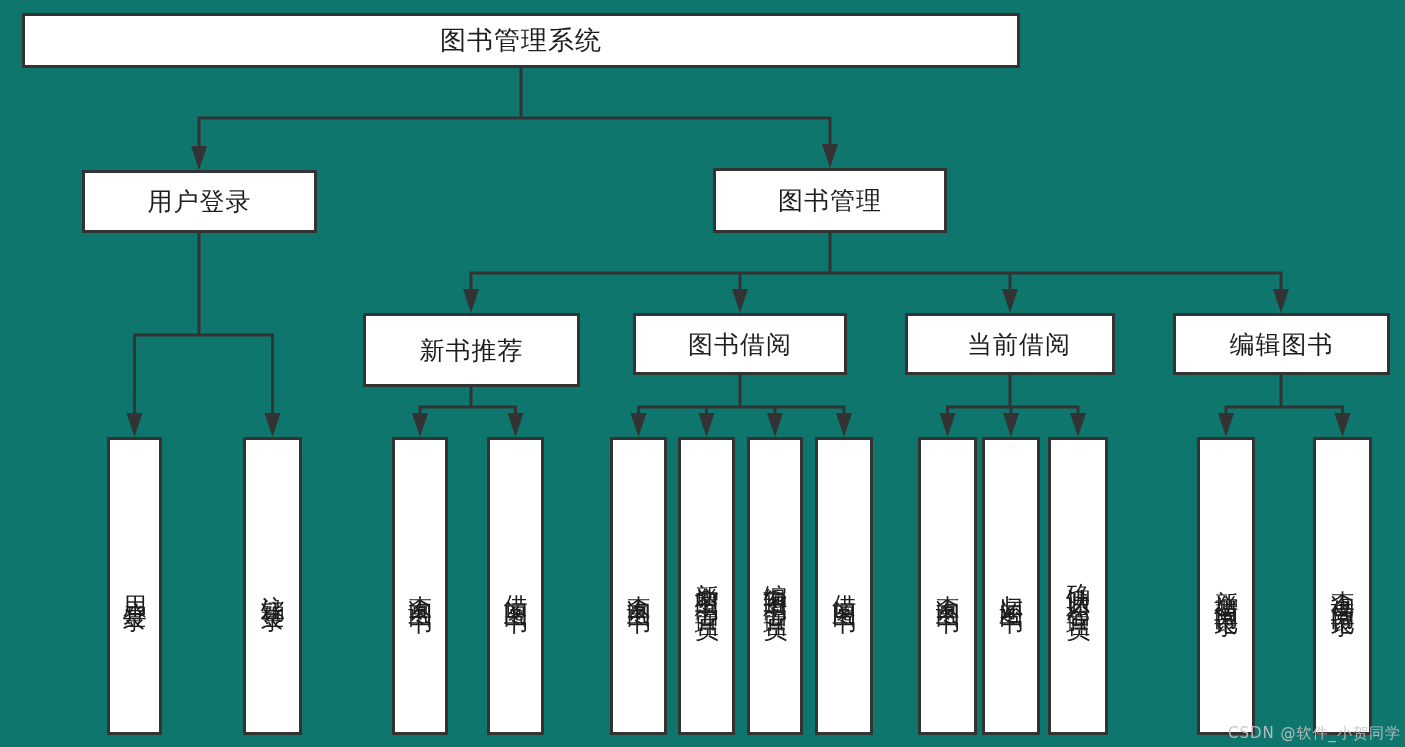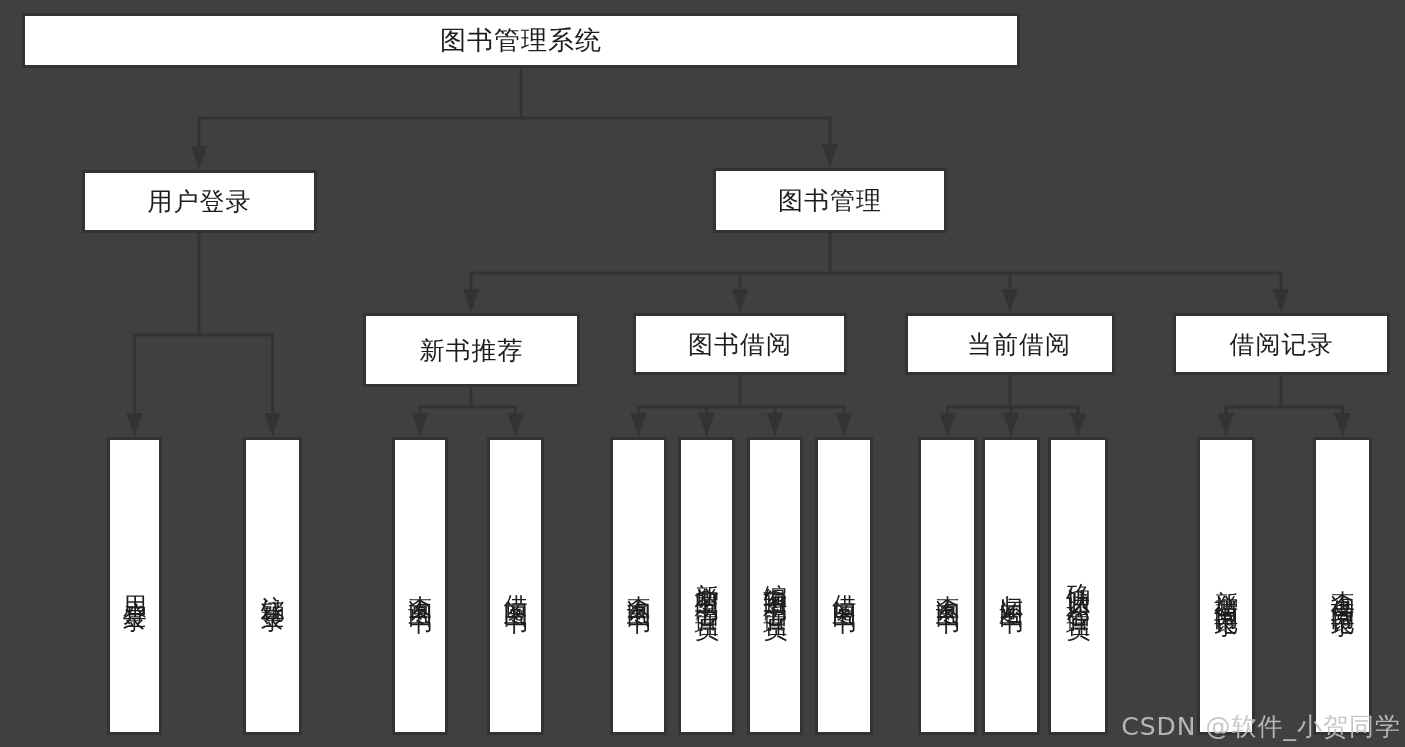--- a/index.html
+++ b/index.html
@@ -5,21 +5,21 @@
   html, body {
     margin: 0;
     padding: 0;
     background: #ffffff;
     font-family: "DejaVu Sans", "Liberation Sans", sans-serif;
   }
   #canvas {
     position: relative;
     width: 1405px;
     height: 747px;
-    background: #404040;
+    background: #0f766e;
     overflow: hidden;
   }
   #connectors {
     position: absolute;
     left: 0;
     top: 0;
     width: 1405px;
     height: 747px;
   }
   .node {
@@ -46,21 +46,21 @@
     writing-mode: vertical-rl;
     text-orientation: mixed;
     font-size: 24px;
     letter-spacing: 5px;
     line-height: 1.1;
   }
   #watermark {
     position: absolute;
     right: 4px;
     bottom: 4px;
-    font-size: 25px;
+    font-size: 15px;
     color: #c3c3c3;
     letter-spacing: 1px;
     white-space: nowrap;
     opacity: 0.9;
   }
   
   #root-node   { left: 22px;   top: 13px;  width: 998px; height: 55px; }
   #n-login     { left: 82px;   top: 170px; width: 235px; height: 63px; }
   #n-mgmt      { left: 713px;  top: 168px; width: 234px; height: 65px; }
   #n-newbook   { left: 363px;  top: 313px; width: 217px; height: 74px; }
@@ -144,21 +144,21 @@
   <div id="n-newbook" class="node">
     <span class="h-label">新书推荐</span>
   </div>
   <div id="n-borrow" class="node">
     <span class="h-label">图书借阅</span>
   </div>
   <div id="n-current" class="node">
     <span class="h-label">当前借阅</span>
   </div>
   <div id="n-records" class="node">
-    <span class="h-label">借阅记录</span>
+    <span class="h-label">编辑图书</span>
   </div>
 
   <div id="l-1" class="node leaf v-node">
     <span class="v-label">用户登录</span>
   </div>
   <div id="l-2" class="node leaf v-node">
     <span class="v-label">注销登录</span>
   </div>
   <div id="l-3" class="node leaf v-node">
     <span class="v-label">查询图书</span>

